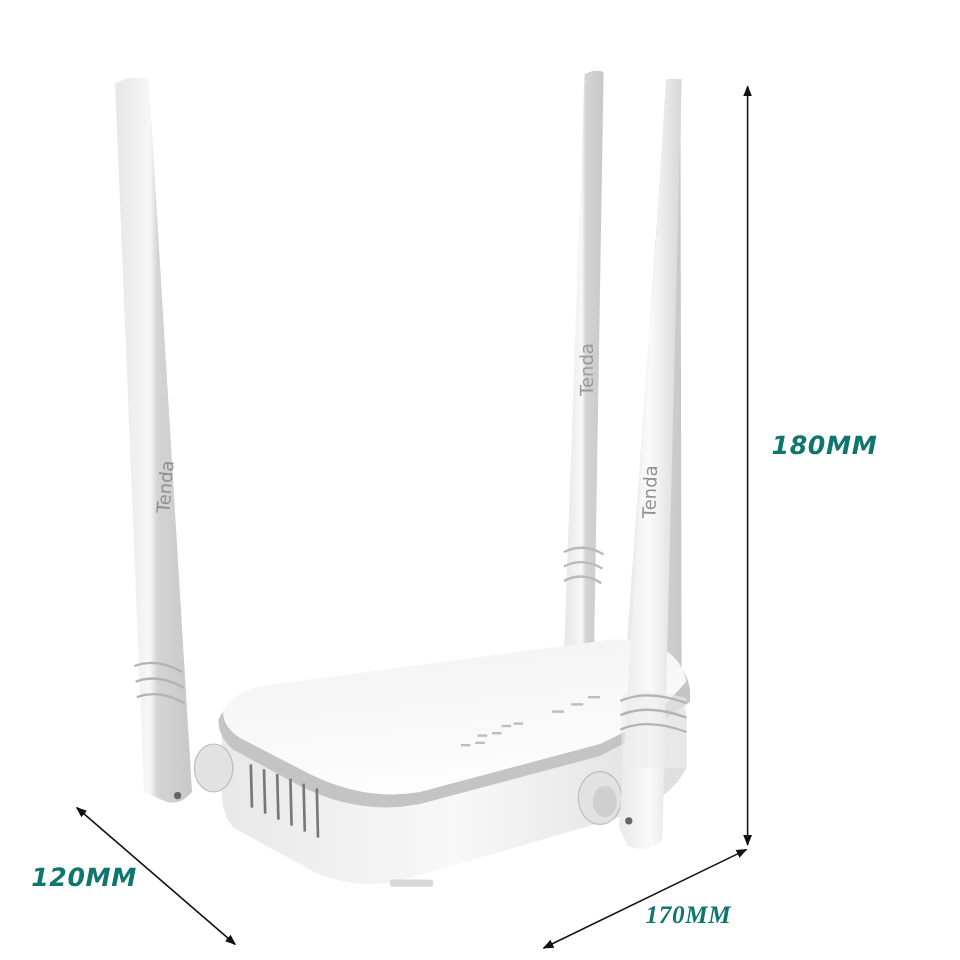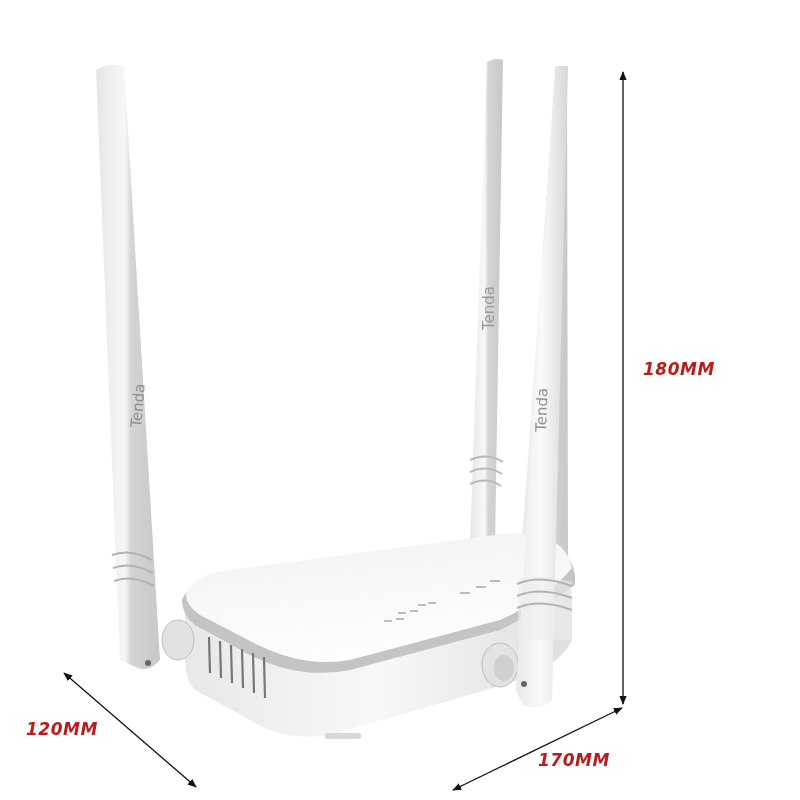--- a/index.html
+++ b/index.html
@@ -3,28 +3,28 @@
   <meta charset="utf-8">
   <style>
     html, body { margin: 0; padding: 0; background: #ffffff; }
     body { width: 800px; height: 800px; position: relative; overflow: hidden; font-family: "Liberation Sans", sans-serif; }
     #stage { position: absolute; left: 0; top: 0; width: 800px; height: 800px; }
     .dim-label {
       position: absolute;
       font-family: "DejaVu Sans", sans-serif;
       font-weight: bold;
       font-style: italic;
-      font-size: 17px;
-      color: #b91c1c;
+      font-size: 21px;
+      color: #0f766e;
       letter-spacing: 0.5px;
       white-space: nowrap;
     }
     #label-height { left: 643px; top: 359px; }
     #label-depth { left: 26px; top: 719px; }
-    #label-width { left: 538px; top: 750px; }
+    #label-width { left: 538px; top: 750px; font-family: Liberation Serif, serif; }
   </style>
 </head>
 <body>
 
 <svg id="stage" viewBox="0 0 800 800" xmlns="http://www.w3.org/2000/svg">
   <defs>
     <linearGradient id="antL" x1="0" y1="0" x2="1" y2="0">
       <stop offset="0" stop-color="#e6e6e6"></stop>
       <stop offset="0.45" stop-color="#f7f7f7"></stop>
       <stop offset="0.55" stop-color="#d4d4d4"></stop>

